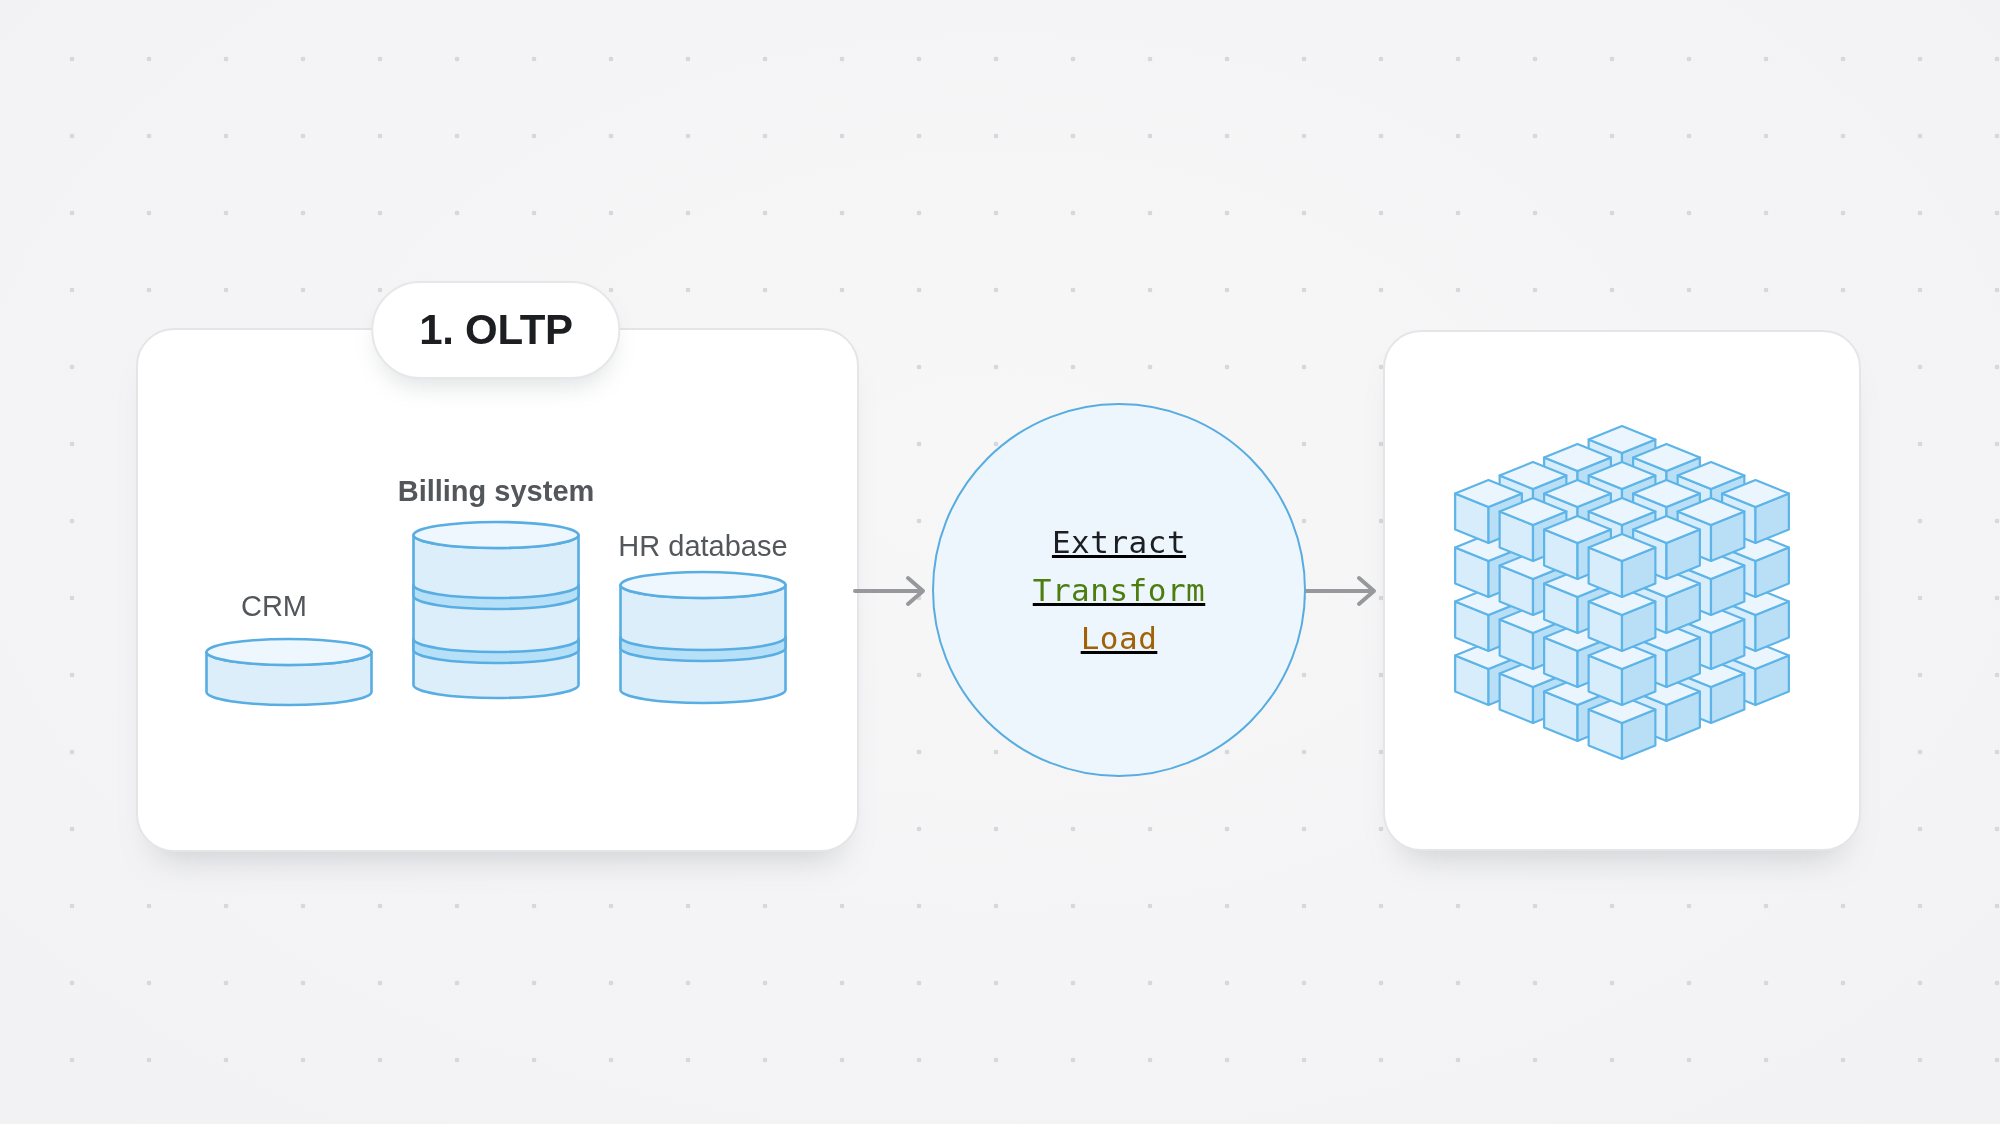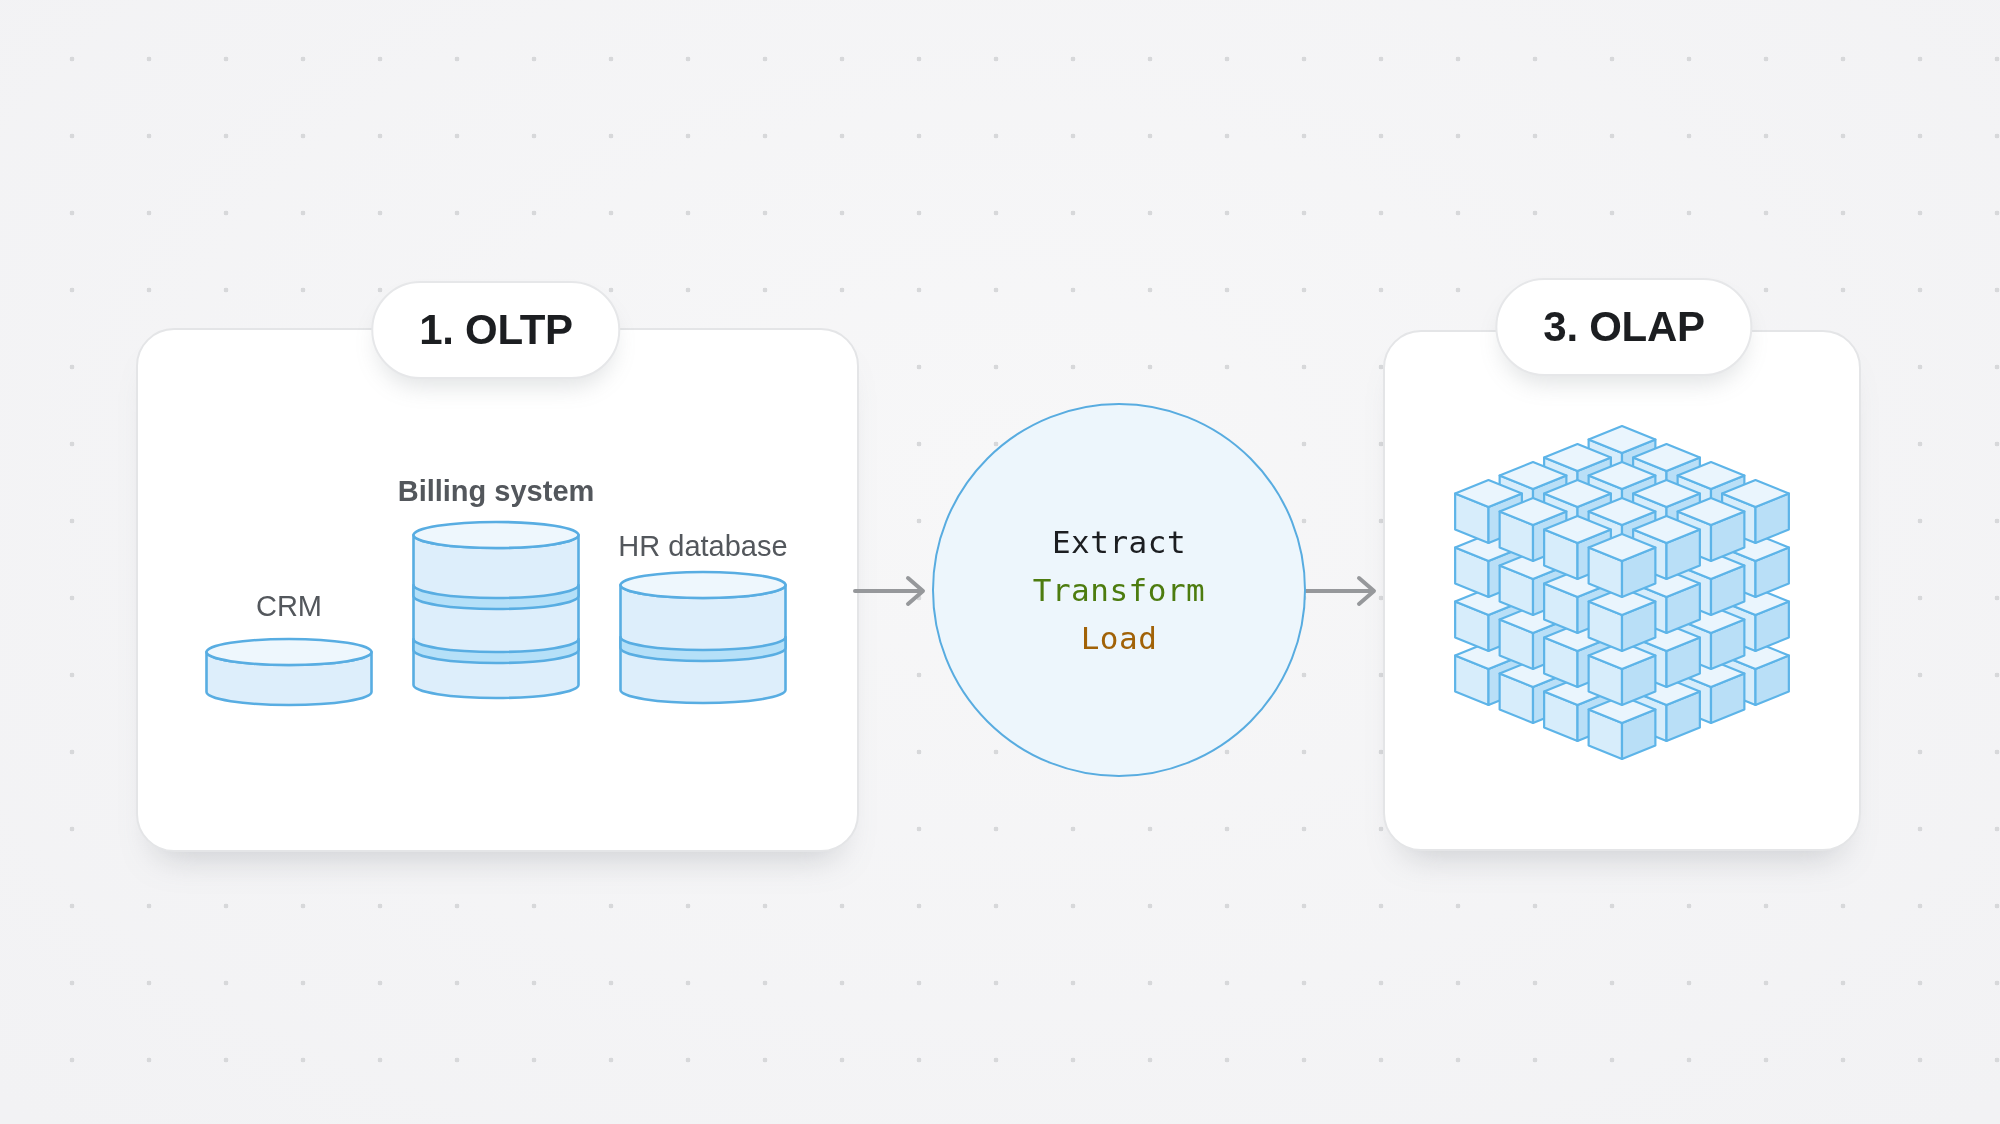--- a/index.html
+++ b/index.html
@@ -45,21 +45,21 @@
   #etl-badge{left:1110px;top:275px;}
   #olap-badge{left:1624px;top:278px;}
   .shape-svg{position:absolute;left:0;top:0;width:100%;height:100%;}
   .db-label{
     position:absolute;
     transform:translate(-50%,-50%);
     font-size:29px;
     color:#53575c;
     white-space:nowrap;
   }
-  #crm-label{left:151px;top:276px;}
+  #crm-label{left:136px;top:276px;}
   #billing-label{left:358px;top:161px;}
   #hr-label{left:565px;top:216px;}
   #etl-circle{
     position:absolute;
     left:932px;top:403px;width:374px;height:374px;
     border-radius:50%;
     background:#edf6fc;
     border:2.4px solid #58ace0;
     box-sizing:border-box;
     display:flex;flex-direction:column;align-items:center;justify-content:center;
@@ -104,21 +104,21 @@
   </div>
 
   <svg class="arrow-svg" id="arrow-1" viewBox="0 0 84 40">
     <g class="arrow-group" stroke="#96989b">
       <line x1="2" y1="20" x2="66" y2="20" stroke-width="4" stroke-linecap="round"></line>
       <path d="M 55 7 L 70 20 L 55 33" fill="none" stroke-width="4" stroke-linecap="round" stroke-linejoin="round"></path>
     </g>
   </svg>
 
 
-  <div id="etl-circle" style="background: rgb(237, 246, 252); border-color: rgb(88, 172, 224);">
+  <div id="etl-circle" style="background: rgb(237, 246, 252); border-color: rgb(88, 172, 224); text-decoration: underline;">
     <div class="etl-line" style="color: rgb(28, 30, 33);">Extract</div>
     <div class="etl-line" style="color: #4d7c0f; text-align: right;">Transform</div>
     <div class="etl-line" style="color: #a16207;">Load</div>
   </div>
 
   <svg class="arrow-svg" id="arrow-2" viewBox="0 0 84 40">
     <g class="arrow-group" stroke="#96989b">
       <line x1="2" y1="20" x2="66" y2="20" stroke-width="4" stroke-linecap="round"></line>
       <path d="M 55 7 L 70 20 L 55 33" fill="none" stroke-width="4" stroke-linecap="round" stroke-linejoin="round"></path>
     </g>
@@ -314,17 +314,14 @@
         <path d="M 135.504 104 L 168.87599999999998 117.5 L 135.504 131 L 102.13199999999999 117.5 Z" fill="#eaf5fd" stroke="#5db4e8" stroke-width="2.2" stroke-linejoin="round"></path>
         <path d="M 191.12400000000002 117.5 L 224.496 131 L 224.496 167 L 191.12400000000002 153.5 Z" fill="#d7edfb" stroke="#5db4e8" stroke-width="2.2" stroke-linejoin="round"></path>
         <path d="M 257.868 117.5 L 224.496 131 L 224.496 167 L 257.868 153.5 Z" fill="#b9dff7" stroke="#5db4e8" stroke-width="2.2" stroke-linejoin="round"></path>
         <path d="M 224.496 104 L 257.868 117.5 L 224.496 131 L 191.12400000000002 117.5 Z" fill="#eaf5fd" stroke="#5db4e8" stroke-width="2.2" stroke-linejoin="round"></path>
         <path d="M 146.628 135.5 L 180 149 L 180 185 L 146.628 171.5 Z" fill="#d7edfb" stroke="#5db4e8" stroke-width="2.2" stroke-linejoin="round"></path>
         <path d="M 213.372 135.5 L 180 149 L 180 185 L 213.372 171.5 Z" fill="#b9dff7" stroke="#5db4e8" stroke-width="2.2" stroke-linejoin="round"></path>
         <path d="M 180 122 L 213.372 135.5 L 180 149 L 146.628 135.5 Z" fill="#eaf5fd" stroke="#5db4e8" stroke-width="2.2" stroke-linejoin="round"></path>
       </svg>
   </section>
 
-  <div class="badge" id="olap-badge">
-    <span>3. OLAP</span>
-  </div>
 
 </div>
 
 </body></html>

